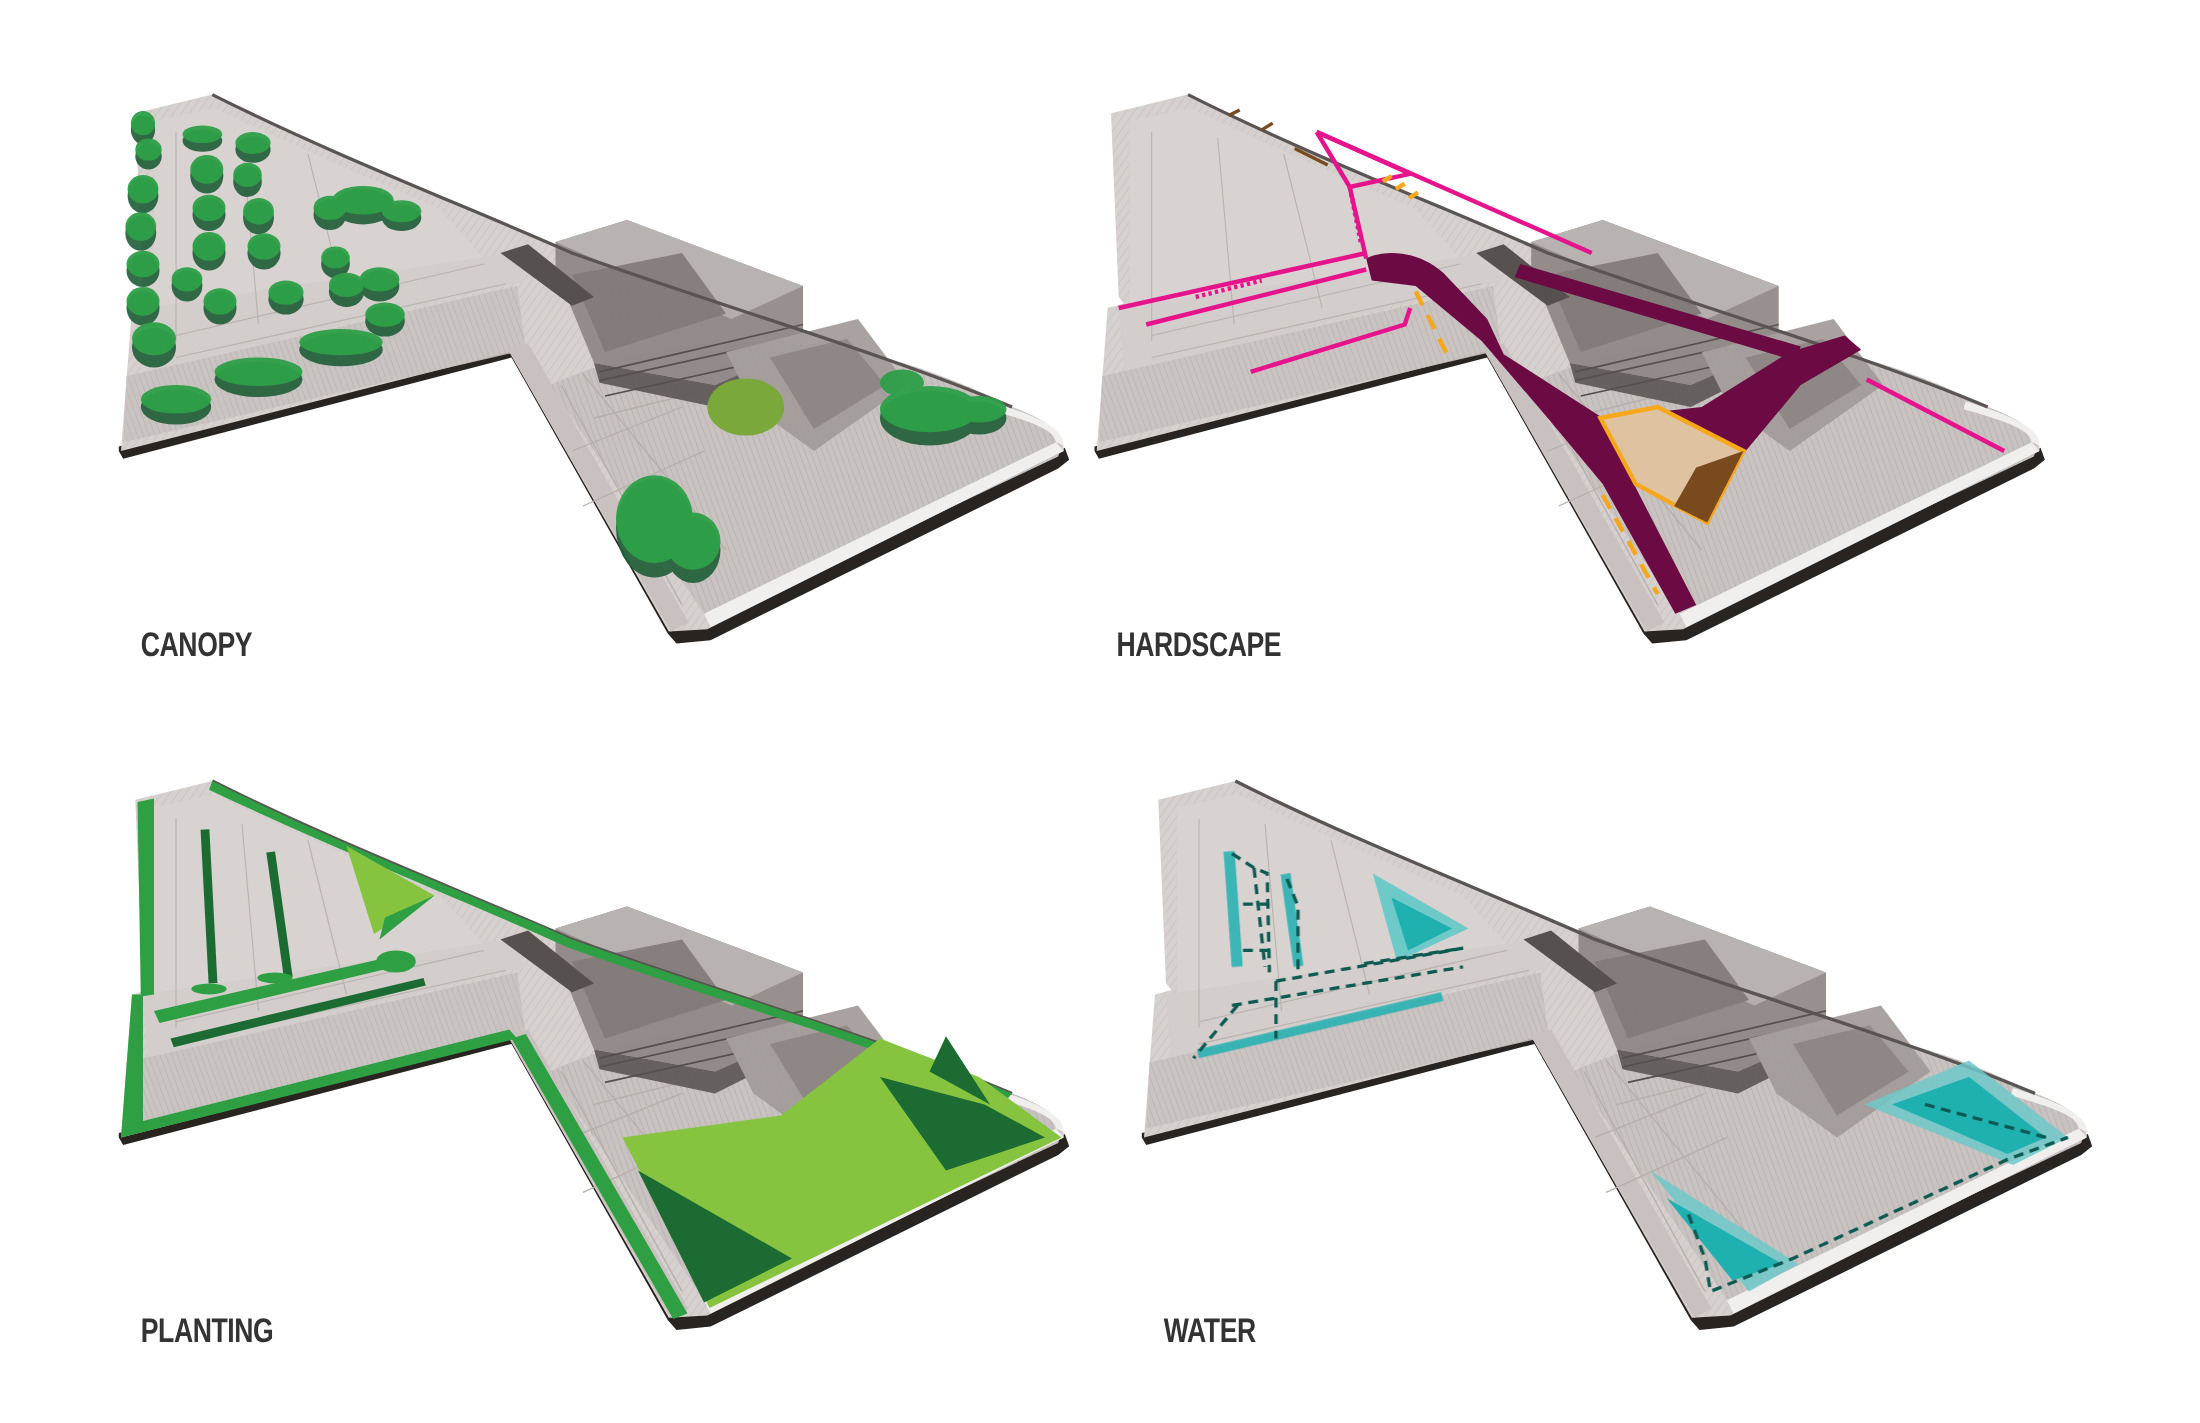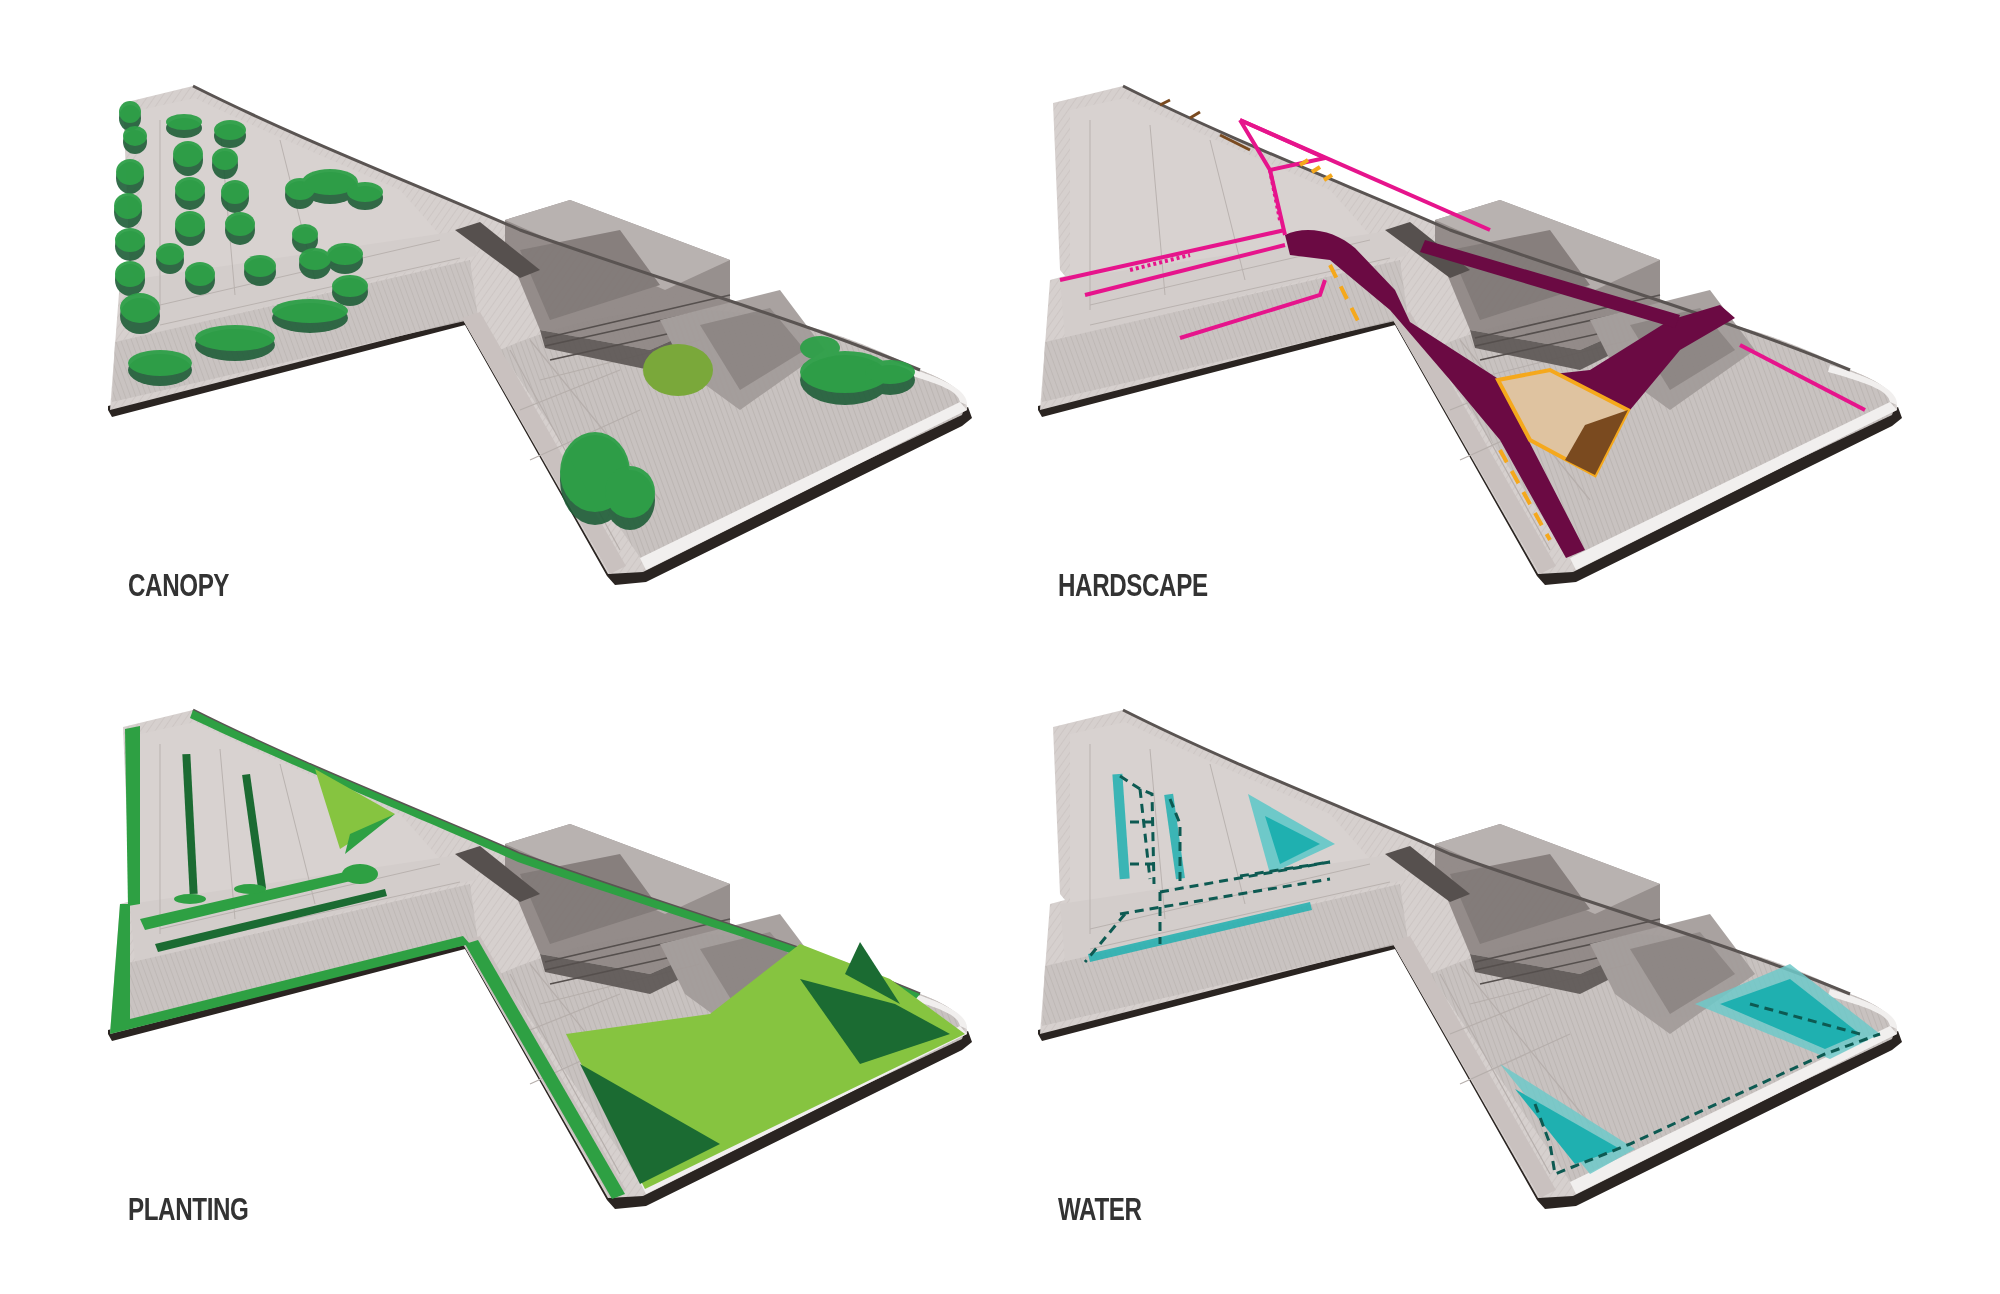--- a/index.html
+++ b/index.html
@@ -170,21 +170,21 @@
           <ellipse cx="720" cy="268" rx="20" ry="12"></ellipse>
       </g>
       <g fill="#7aa83a">
         <ellipse cx="578" cy="290" rx="35" ry="26"></ellipse>
       </g>
     </g>
   </svg>
   <h2 class="panel-label" style="left:28px; top:490px;">CANOPY</h2>
 </div>
 
-<div class="panel" style="left:1030px; top:80px;">
+<div class="panel" style="left:987px; top:80px;">
   <svg viewBox="0 0 930 624">
     <use href="#site-base"></use>
     <g>
 
       <path d="M255,155 C275,145 305,150 325,168 L365,210 L380,242 L470,300 L560,290 L640,240 L690,225 L705,238 L650,270 L600,330 L560,340 L500,330 L488,340 L555,470 L536,478 L470,360 L420,300 L360,230 L300,180 L260,175 Z" fill="#6b0a43"></path>
       <path d="M395,160 L650,235 L645,248 L390,172 Z" fill="#6b0a43"></path>
 
       <g stroke="#f5a81c" stroke-width="4" stroke-dasharray="14 10" fill="none">
         <line x1="300" y1="185" x2="330" y2="245"></line>
         <line x1="470" y1="370" x2="520" y2="460"></line>

